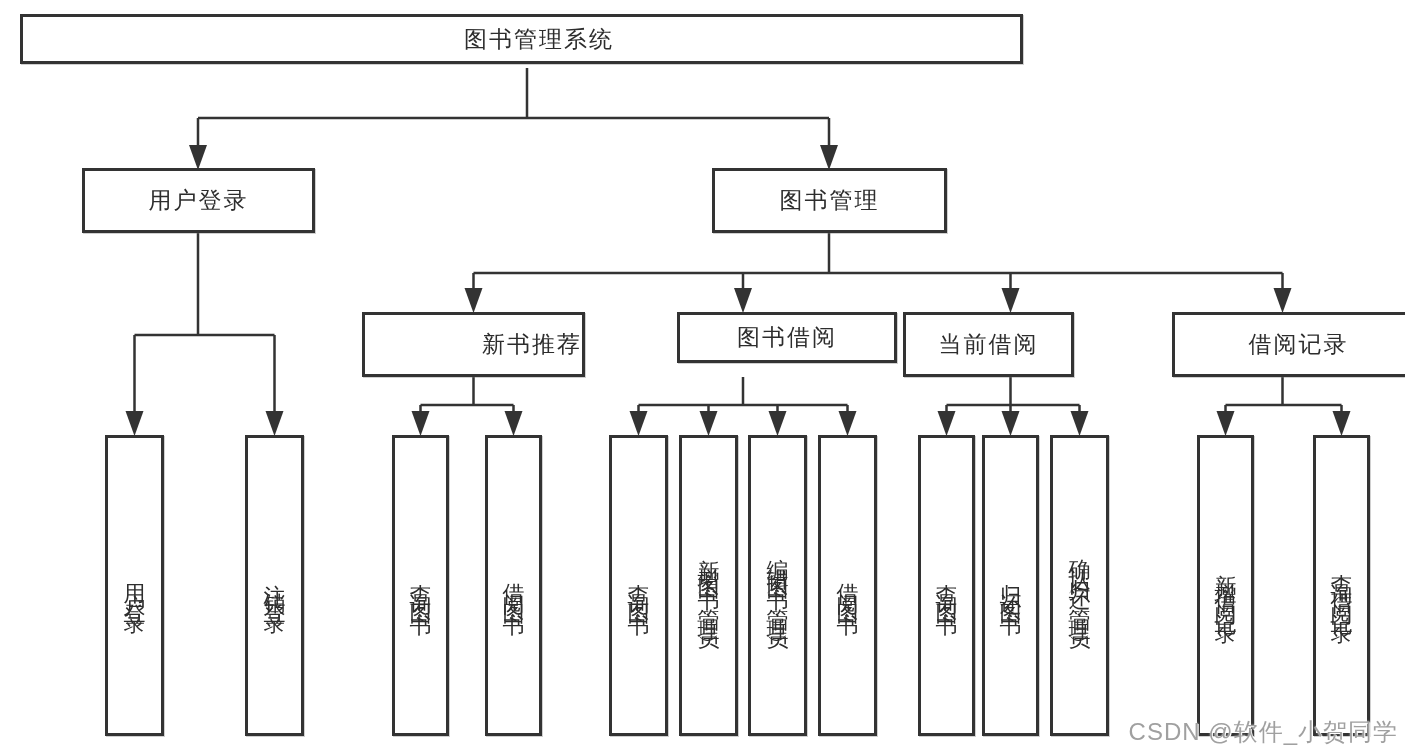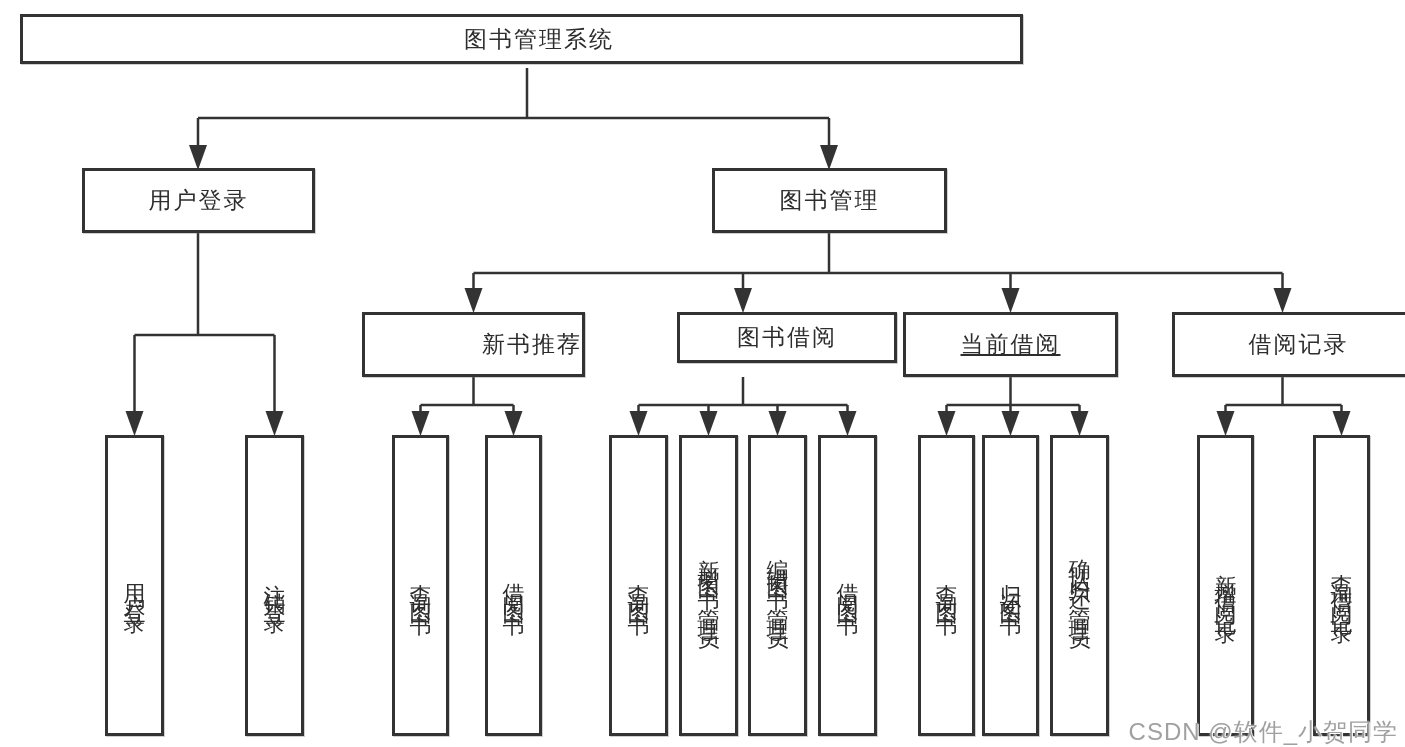--- a/index.html
+++ b/index.html
@@ -108,21 +108,21 @@
   <div class="box" style="left:712px; top:168px; width:235px; height:65px;">
     <span>图书管理</span>
   </div>
 
   <div class="box" style="left:362px; top:312px; width:223px; height:65px;justify-content:flex-end;">
     <span>新书推荐</span>
   </div>
   <div class="box" style="left:633px; top:312px; width:220px; height:51px;margin-left:44px;">
     <span>图书借阅</span>
   </div>
-  <div class="box" style="left:903px; top:312px; width:215px; height:65px;text-decoration:underline;">
+  <div class="box" style="left:903px; top:312px; width:171px; height:65px;">
     <span>当前借阅</span>
   </div>
   <div class="box" style="left:1172px; top:312px; width:253px; height:65px;">
     <span>借阅记录</span>
   </div>
 
   <div class="vbox" style="left:105px; width:59px;">
     <span class="vlabel">用户登录</span>
   </div>
   <div class="vbox" style="left:245px; width:59px;">

